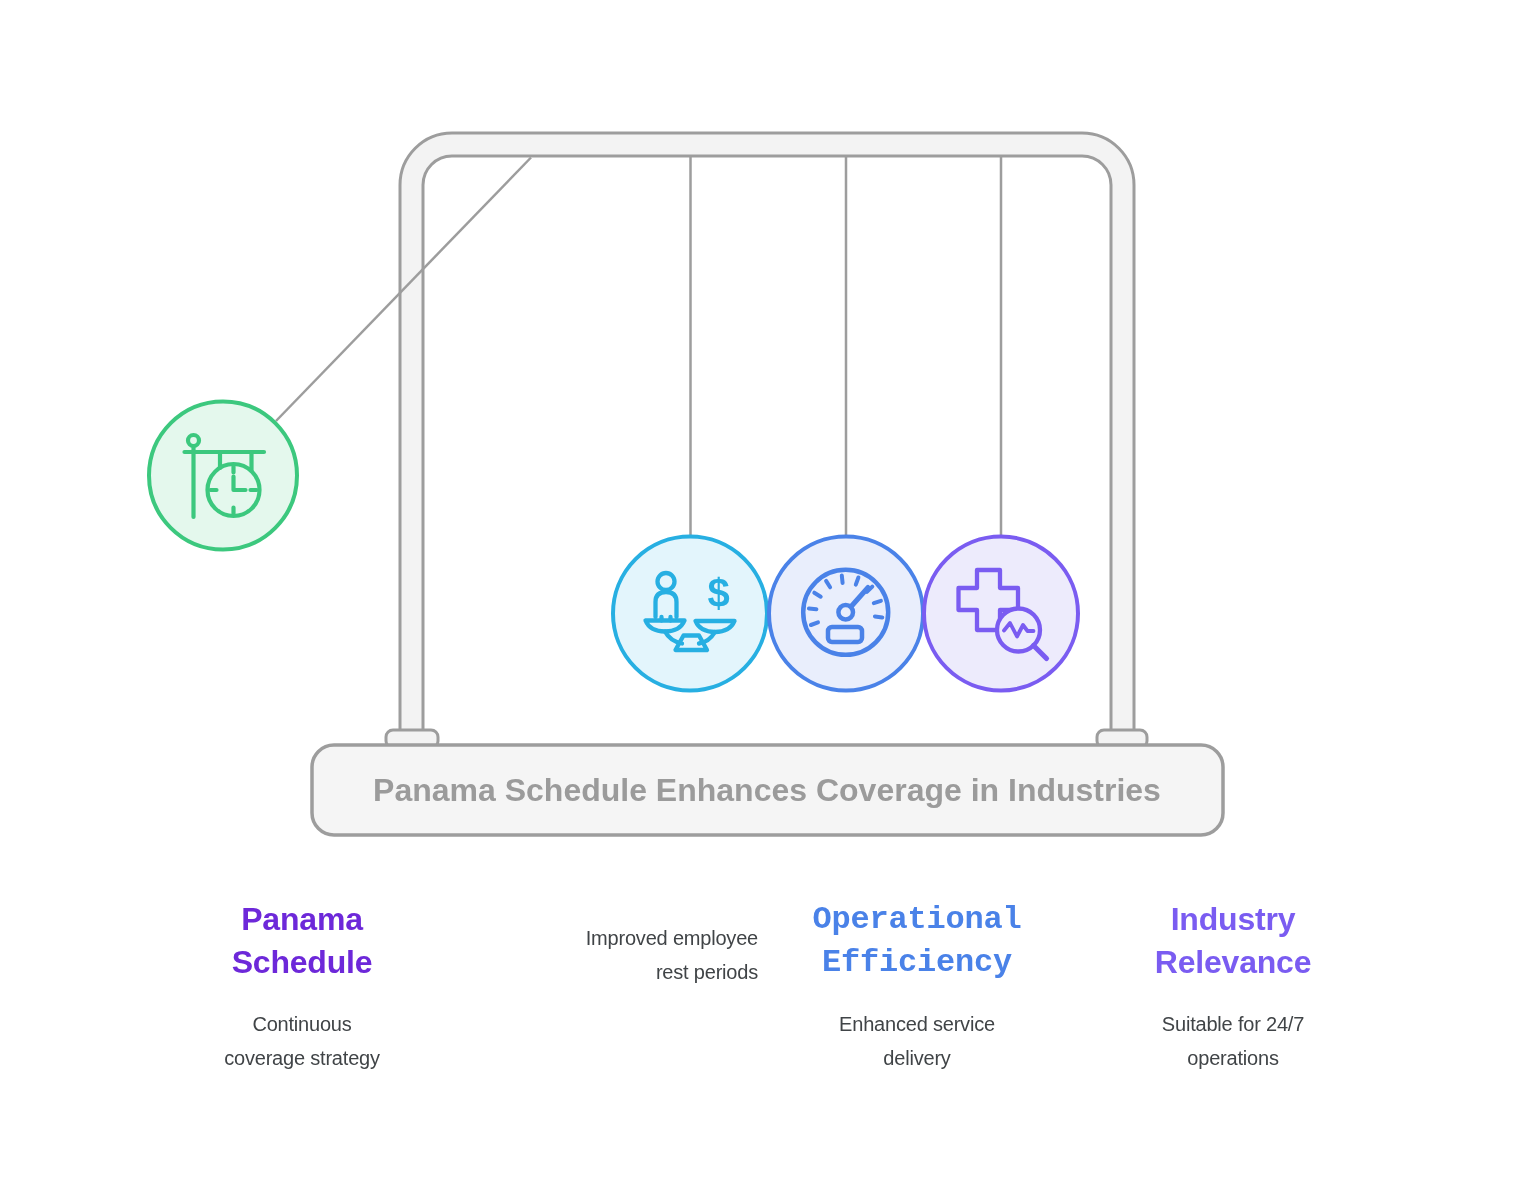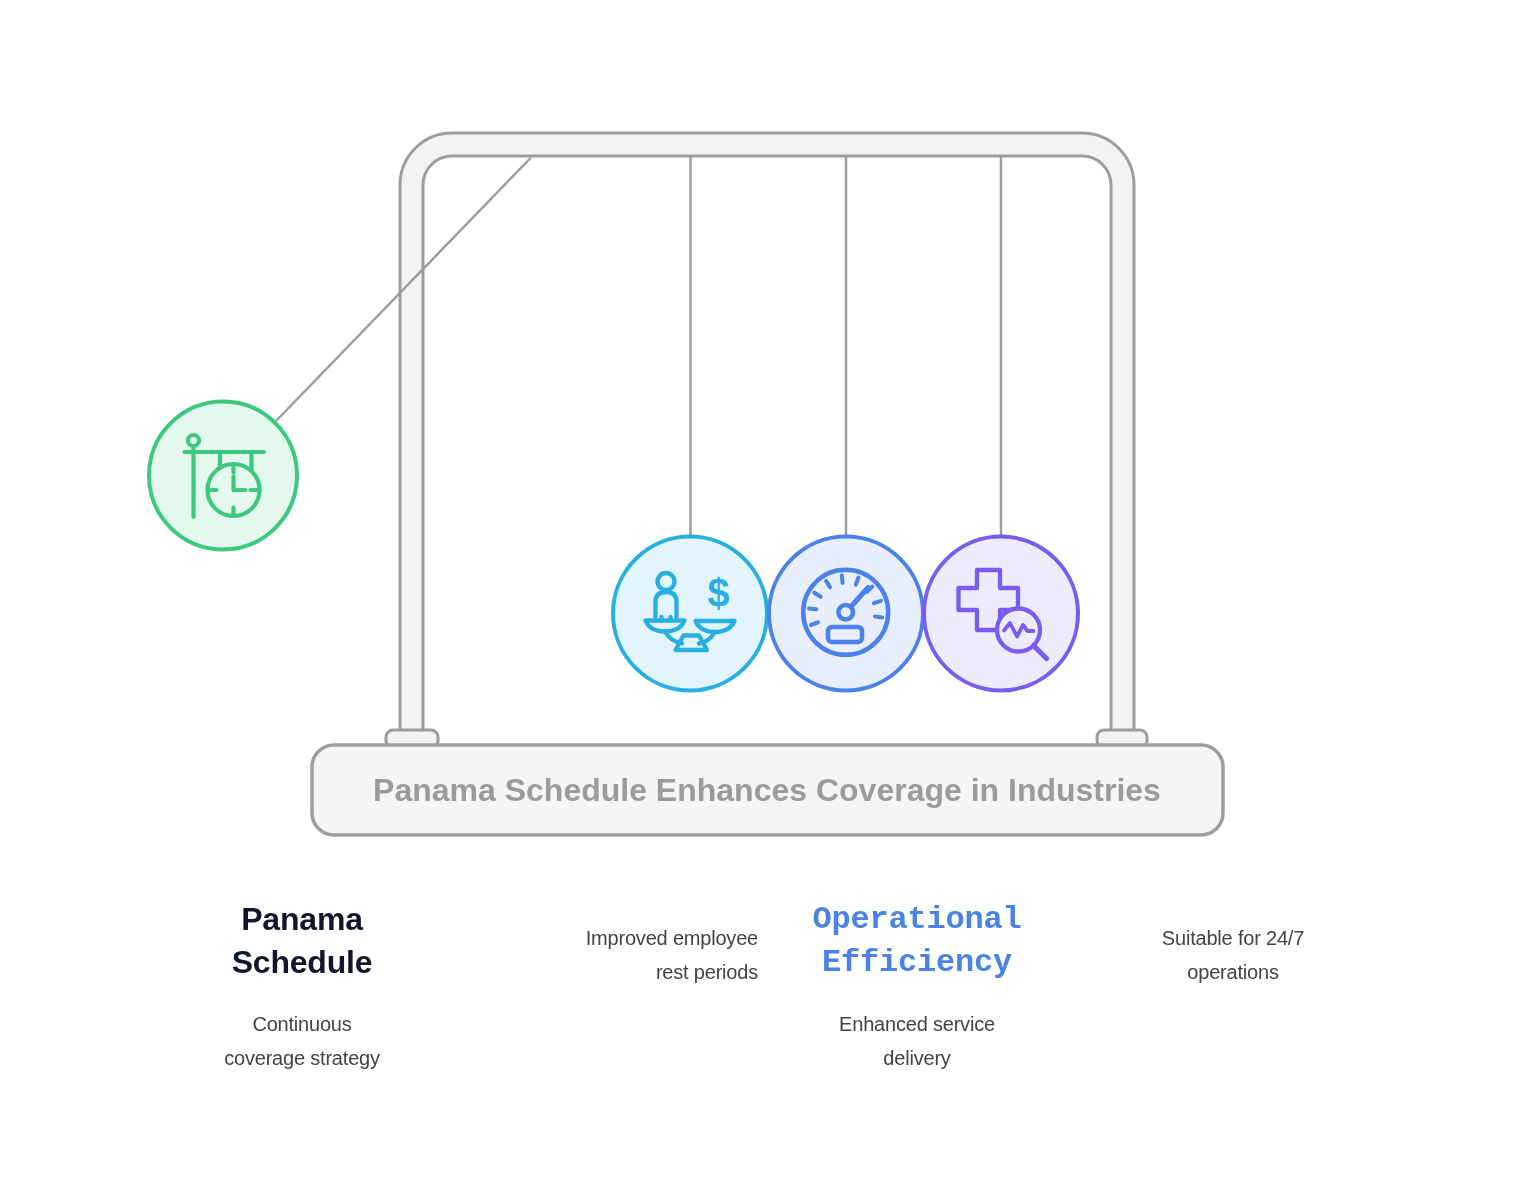--- a/index.html
+++ b/index.html
@@ -82,34 +82,36 @@
         <circle cx="1018.5" cy="630" r="21.5" fill="#edebfc"></circle>
         <path stroke-width="3.8" d="M1004,630.5 L1010,623 L1017,636.5 L1023,625 L1027.5,631 L1033.5,631"></path>
         <path stroke-width="5.2" d="M1033.5,645.5 L1046.5,658.5"></path>
       </g>
     </g>
   </svg>
 
   
   <div class="cols">
     <div class="col" style="left:152px">
-      <div class="h" style="color: #0f172a;">Panama
+      <div class="h" style="color: #6d28d9;">Panama
 Schedule</div>
       <div class="d" style="color: rgb(64, 68, 71);">Continuous
 coverage strategy</div>
     </div>
     <div class="col" style="left:458px">
       <div class="d" style="color: rgb(64, 68, 71); text-align: right;">Improved employee
 rest periods</div>
     </div>
     <div class="col" style="left:767px">
       <div class="h" style="color: rgb(74, 130, 232); font-family: Liberation Mono, monospace;">Operational
 Efficiency</div>
       <div class="d" style="color: rgb(64, 68, 71);">Enhanced service
 delivery</div>
     </div>
     <div class="col" style="left:1083px">
+      <div class="h" style="color: rgb(122, 92, 241);">Industry
+Relevance</div>
       <div class="d" style="color: rgb(64, 68, 71);">Suitable for 24/7
 operations</div>
     </div>
   </div>
 
 </div>
 
 </body></html>

